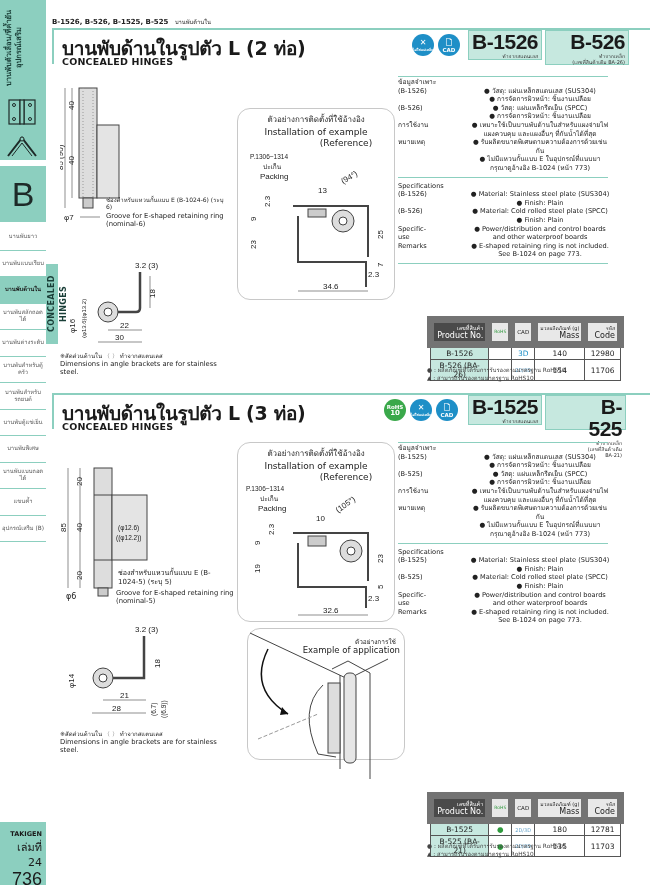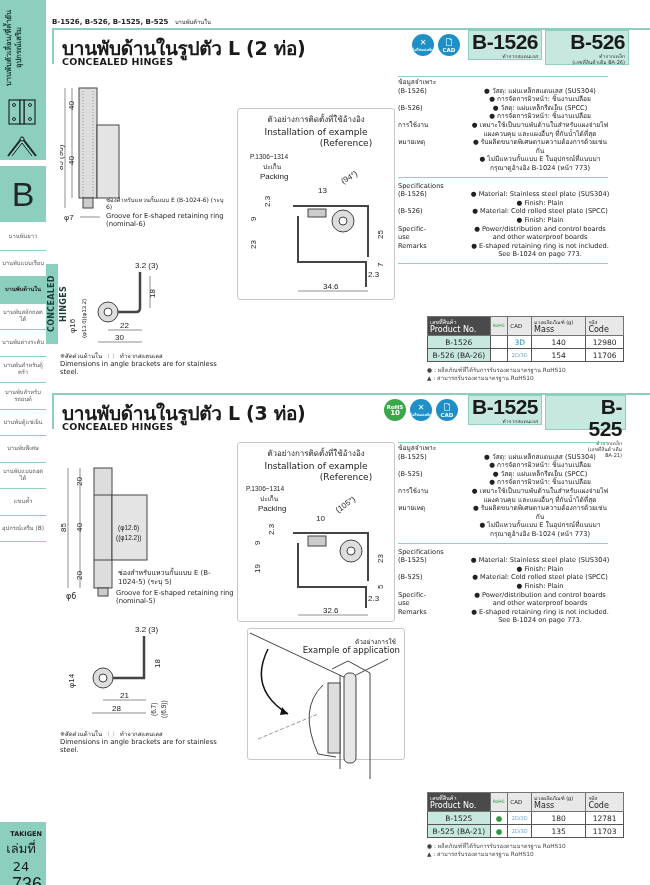--- a/index.html
+++ b/index.html
@@ -13,21 +13,21 @@
   .sb-bracket-icon { position: absolute; left: 6px; top: 134px; width: 32px; height: 24px; }
   .sb-dots { position: absolute; left: 0; top: 163px; width: 46px; border-top: 2px dotted #ffffff; }
   .sb-letter { position: absolute; left: 0; top: 166px; width: 46px; height: 56px; background: #8ccfbf; color: #1e2a28; font-size: 34px; text-align: center; line-height: 56px; font-family: "Liberation Sans", sans-serif; }
   .sb-items { position: absolute; left: 0; top: 224px; width: 46px; }
   .sb-item { height: 26.5px; border-bottom: 1px solid #8ccfbf; font-size: 5.8px; text-align: center; color: #555; display: flex; align-items: center; justify-content: center; line-height: 7px; padding: 0 1px; }
   .sb-item.active { background: #8ccfbf; color: #1a1a1a; font-weight: bold; }
   .sb-vert-tab { position: absolute; left: 46px; top: 264px; width: 12px; height: 80px; background: #8ccfbf; }
   .sb-vert-text { position: absolute; left: 46px; top: 264px; width: 12px; height: 80px; writing-mode: vertical-rl; transform: rotate(180deg); font-size: 8px; font-weight: bold; color: #1a3f38; text-align: center; letter-spacing: 0.3px; line-height: 12px; }
   .sb-footer { position: absolute; left: 0; top: 822px; width: 46px; height: 63px; background: #8ccfbf; text-align: right; padding: 8px 4px 0 0; color: #1a1a1a; }
   .sb-footer .brand { font-size: 6.5px; font-weight: bold; display: block; }
-  .sb-footer .vol { font-size: 13px; display: block; text-align: center; }
+  .sb-footer .vol { font-size: 11px; display: block; }
   .sb-footer .page { font-size: 18px; display: block; font-family: "Liberation Sans", sans-serif; line-height: 20px; }
 
   
   .breadcrumb { position: absolute; left: 52px; top: 17px; font-size: 7px; color: #222; font-weight: bold; }
   .breadcrumb .sub { font-weight: normal; font-size: 5.8px; margin-left: 4px; }
 
   
   .section-rule { position: absolute; height: 2px; background: #8ccfbf; }
   .section-title-bar { position: absolute; width: 2px; background: #8ccfbf; }
   .title-th { position: absolute; left: 62px; font-size: 19px; font-weight: bold; color: #1a1a1a; letter-spacing: -0.3px; }
@@ -40,34 +40,34 @@
   .prod-box { position: absolute; background: #c6e8df; border: 1px solid #8ccfbf; text-align: right; padding: 0 3px; }
   .prod-box .code { font-size: 21px; font-weight: bold; color: #1a1a1a; line-height: 22px; letter-spacing: -0.5px; font-family: "Liberation Sans", sans-serif; }
   .prod-box .note { font-size: 5px; color: #333; line-height: 6px; display: block; }
 
   
   .drawing { position: absolute; }
   .dim-text { font-family: "Liberation Sans", sans-serif; font-size: 8px; fill: #222; }
   .caption-th { position: absolute; font-size: 6px; color: #222; line-height: 7px; }
   .caption-en { position: absolute; font-size: 6.8px; color: #222; line-height: 8px; }
 
-  .install-box { position: absolute; border: 1px solid #c8c8c8; border-radius: 3px; background: #fff; }
+  .install-box { position: absolute; border: 1px solid #c8c8c8; border-radius: 13px; background: #fff; }
   .install-title { position: absolute; font-size: 8px; color: #222; text-align: center; line-height: 10px; }
 
   
   .spec-block { position: absolute; left: 398px; width: 212px; font-size: 6.6px; color: #222; line-height: 8.6px; }
   .spec-head { font-weight: normal; }
   .spec-row { display: flex; gap: 36px; }
   .spec-row .lbl { width: 36px; flex-shrink: 0; }
   .spec-row .val { flex: 1; text-align: center; }
   .spec-rule { height: 1px; background: #8ccfbf; margin: 4px 0; width: 210px; }
 
   
   .ptable { position: absolute; border-collapse: collapse; font-size: 7px; }
-  .ptable th { background: #4a4a4a; color: #fff; font-weight: normal; border: 1px solid #737373; line-height: 8px; padding: 1px 2px; text-align: left; }
+  .ptable th { background: #4a4a4a; color: #fff; font-weight: normal; border: 7px solid #737373; line-height: 8px; padding: 1px 2px; text-align: right; }
   .ptable th.light { background: #e8e8e8; color: #222; }
   .ptable th .big { font-size: 8px; display: block; }
   .ptable td { border: 1px solid #555; text-align: center; padding: 1px 3px; height: 13px; font-size: 7.5px; }
   .ptable td.pn { background: #c6e8df; }
   .ptable td.cad3d { color: #1e8fc7; }
   .ptable td.cad2d { color: #6aa6cc; font-size: 5px; }
   .legend { position: absolute; font-size: 5.8px; color: #444; line-height: 8px; }
 </style>
 </head>
 <body>

